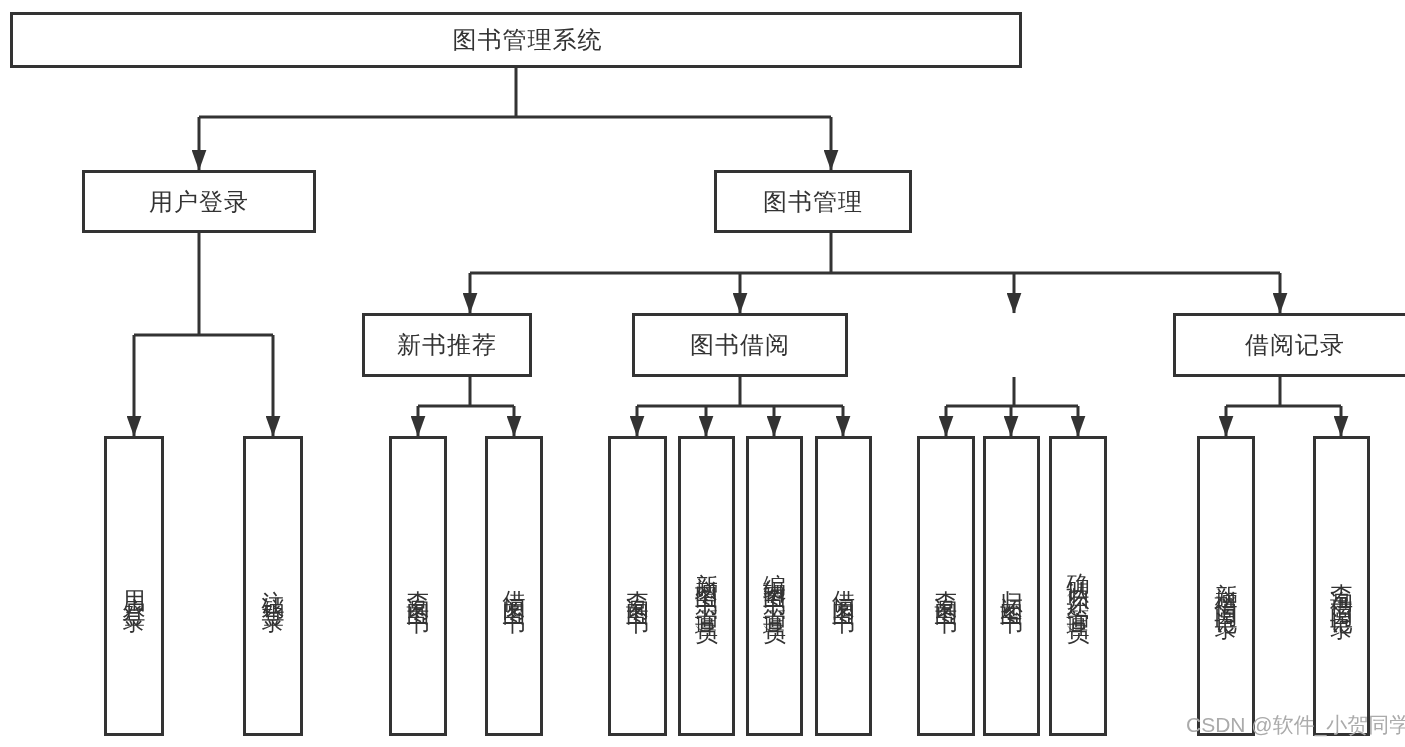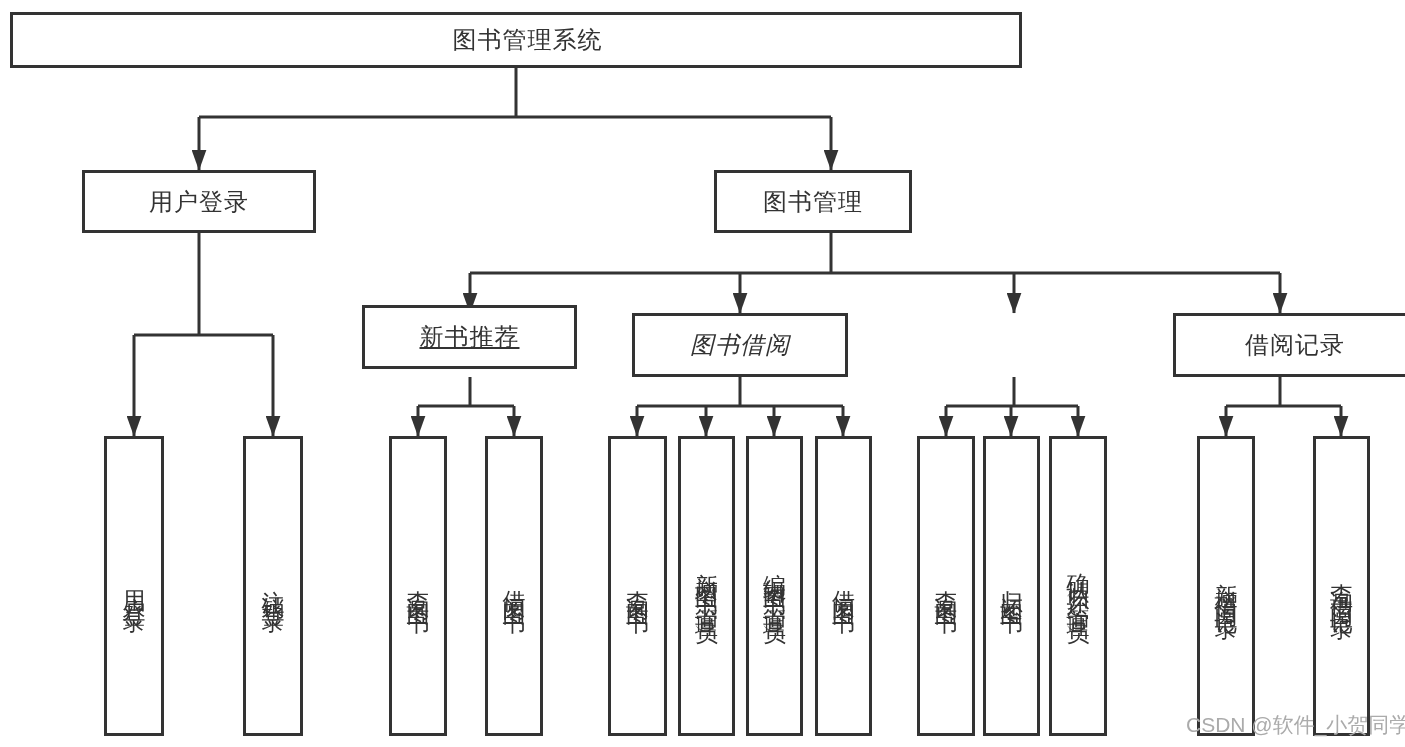--- a/index.html
+++ b/index.html
@@ -105,22 +105,22 @@
     <path class="wire" d="M1280,377 V406 M1226,406 H1341"></path>
     <line class="wire" x1="1226" y1="406" x2="1226" y2="436" marker-end="url(#arrow)"></line>
     <line class="wire" x1="1341" y1="406" x2="1341" y2="436" marker-end="url(#arrow)"></line>
   </svg>
 
   <div class="box h-label" style="left:10px; top:12px; width:1012px; height:56px;padding-left:23px;">图书管理系统</div>
 
   <div class="box h-label" style="left:82px; top:170px; width:234px; height:63px;">用户登录</div>
   <div class="box h-label" style="left:714px; top:170px; width:198px; height:63px;">图书管理</div>
 
-  <div class="box h-label" style="left:362px; top:305px; width:215px; height:64px;text-decoration:underline;">新书推荐</div>
-  <div class="box h-label" style="left:632px; top:313px; width:216px; height:64px;font-style:italic;">图书借阅</div>
+  <div class="box h-label" style="left:362px; top:313px; width:170px; height:64px;">新书推荐</div>
+  <div class="box h-label" style="left:632px; top:313px; width:216px; height:64px;">图书借阅</div>
   <div class="box h-label" style="left:1173px; top:313px; width:244px; height:64px;">借阅记录</div>
 
   <div class="box leaf" style="left:104px; top:436px; width:60px; height:300px;">用户登录</div>
   <div class="box leaf" style="left:243px; top:436px; width:60px; height:300px;">注销登录</div>
 
   <div class="box leaf" style="left:389px; top:436px; width:58px; height:300px;">查询图书</div>
   <div class="box leaf" style="left:485px; top:436px; width:58px; height:300px;">借阅图书</div>
 
   <div class="box leaf" style="left:608px; top:436px; width:59px; height:300px;">查询图书</div>
   <div class="box leaf" style="left:678px; top:436px; width:57px; height:300px;">新增图书（管理员）</div>

